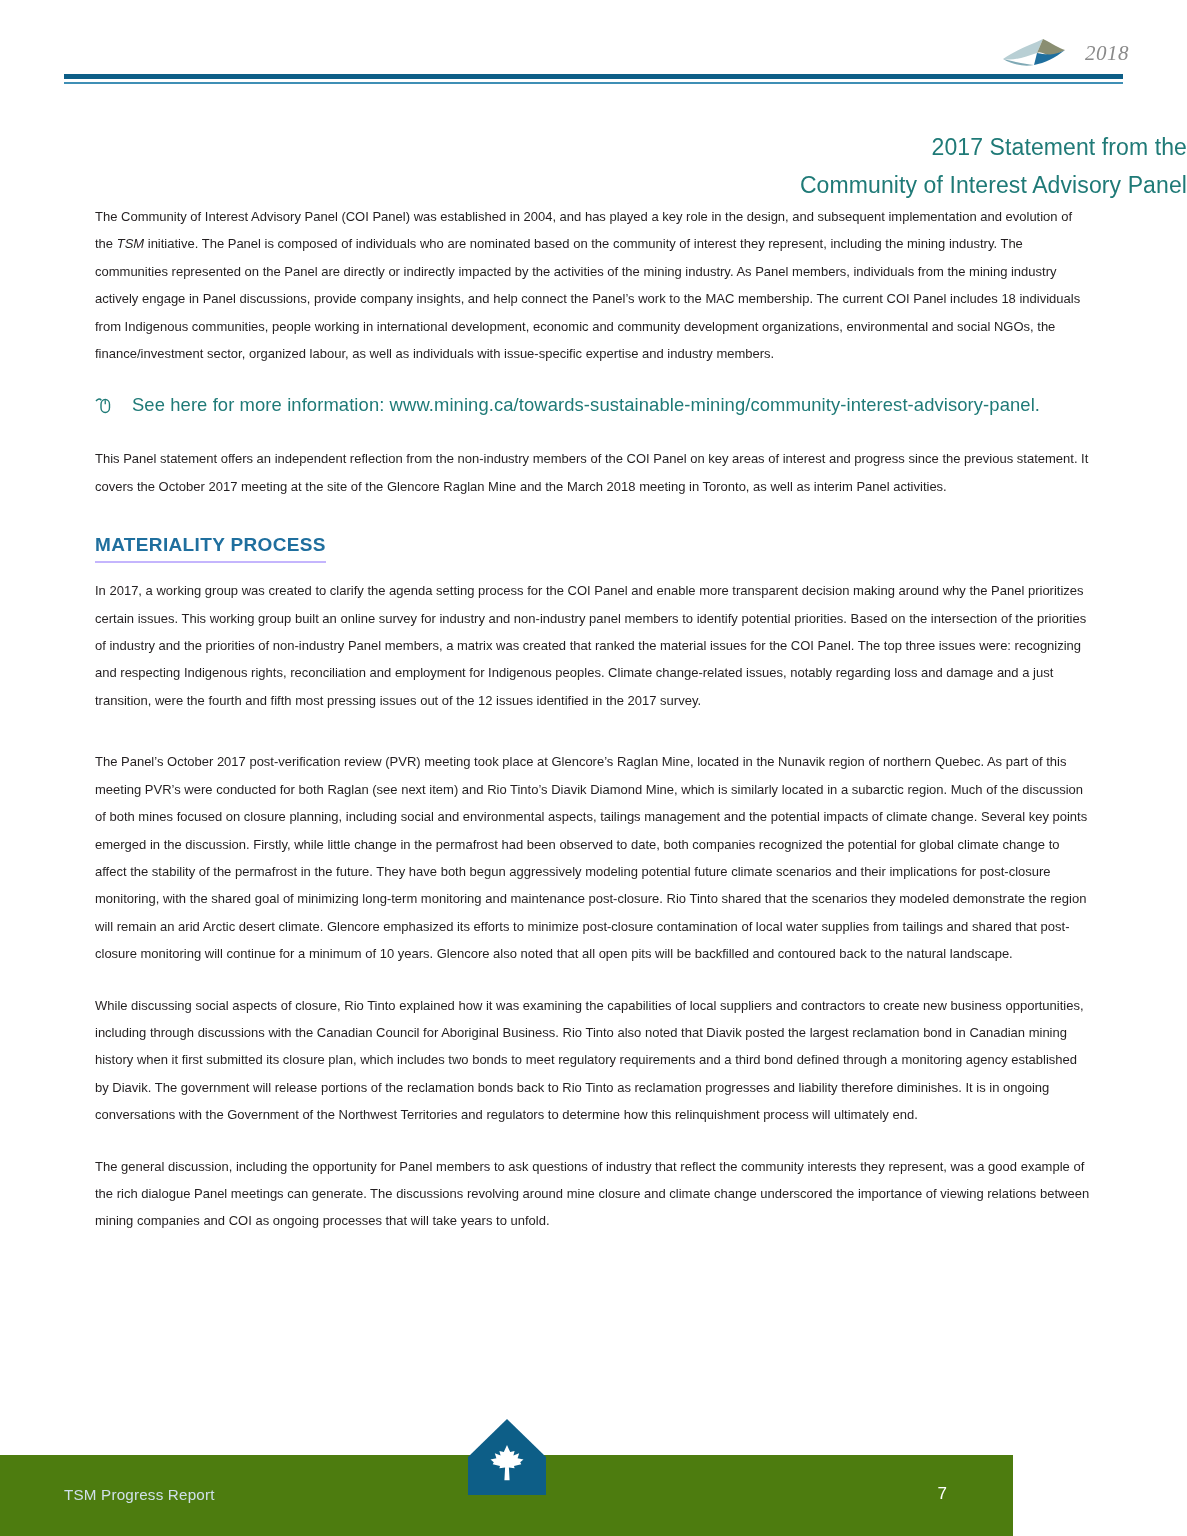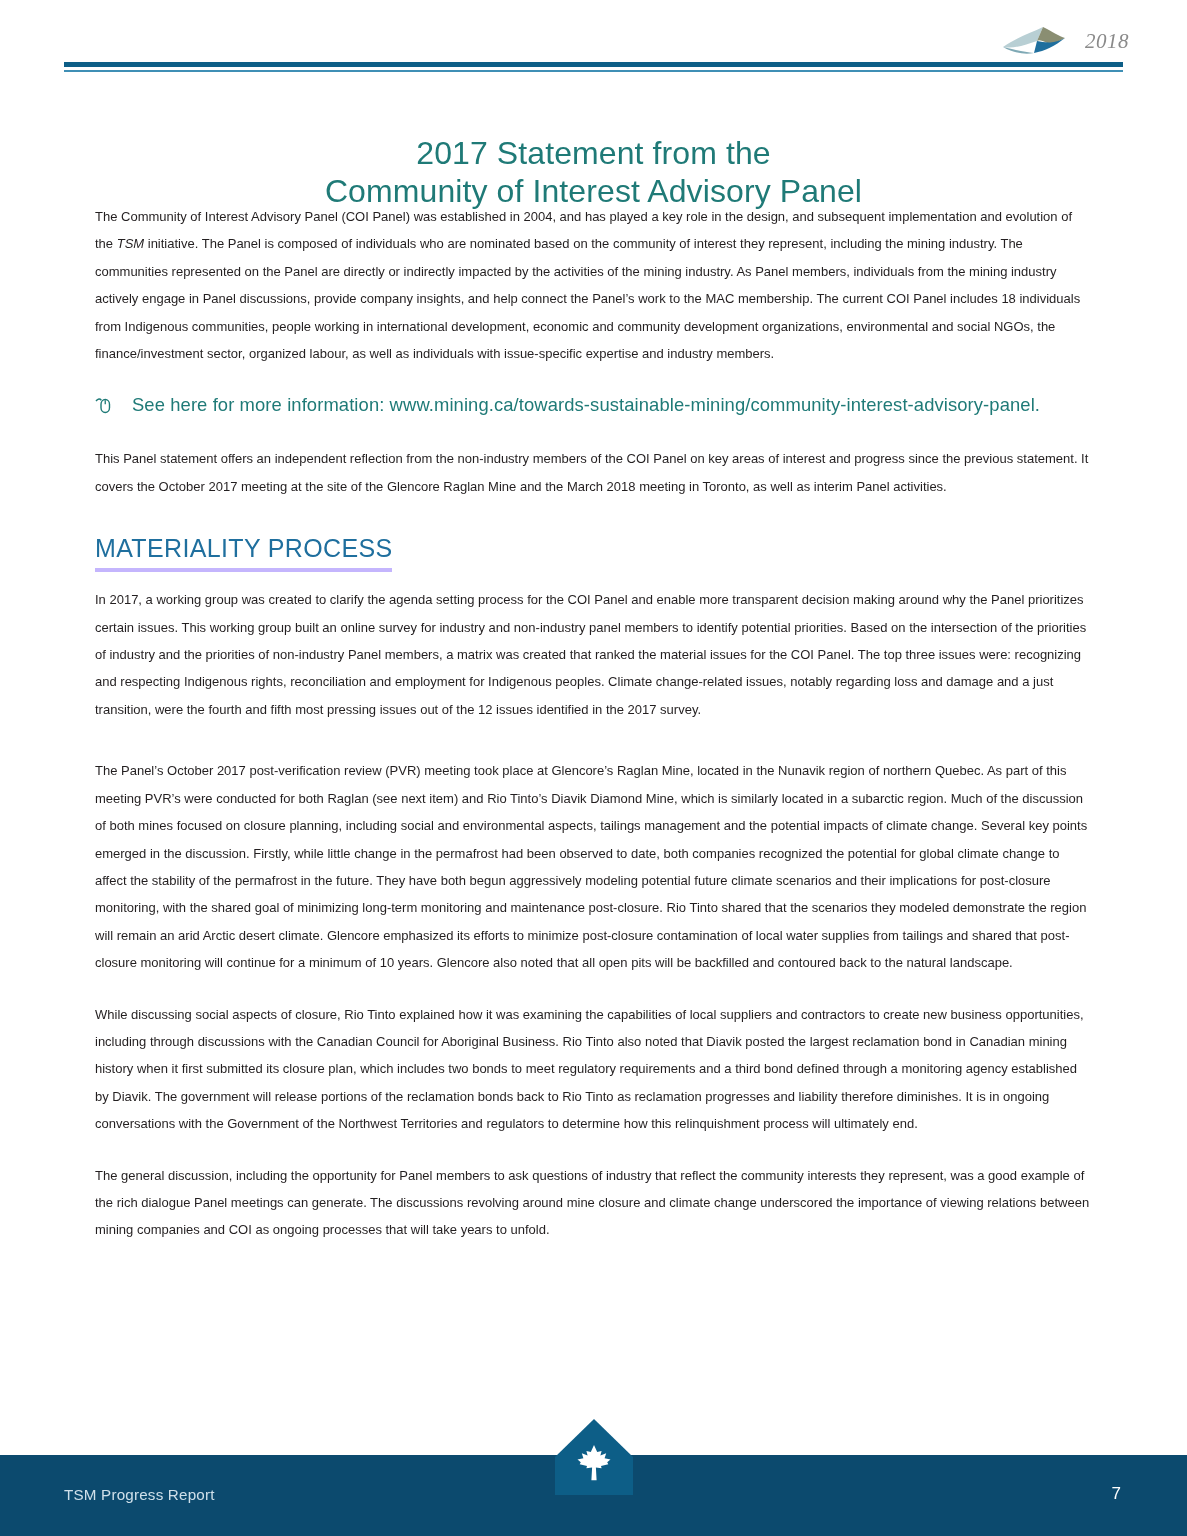--- a/index.html
+++ b/index.html
@@ -12,21 +12,21 @@
     height: 1536px;
     position: relative;
     font-family: "Liberation Sans", sans-serif;
     color: #231f20;
     overflow: hidden;
   }
 
   
   #page-header {
     position: absolute;
-    top: 0; left: 0;
+    top: 12px; left: 0;
     width: 1187px;
     height: 80px;
   }
   #header-logo-block {
     position: absolute;
     right: 58px;
     top: 24px;
     display: flex;
     align-items: center;
     gap: 14px;
@@ -55,23 +55,23 @@
     height: 2px;
     background: #3f8fb5;
   }
 
   
   #doc-title {
     position: absolute;
     top: 113px;
     left: 0;
     width: 1187px;
-    text-align: center;
+    text-align: right;
     color: #1f7a77;
-    font-size: 32px;
+    font-size: 23px;
     line-height: 38px;
     font-weight: 400;
     letter-spacing: 0.1px;
   }
   #doc-title .title-line { display: block; }
 
   
   #content {
     position: absolute;
     left: 95px;
@@ -98,37 +98,37 @@
     gap: 20px;
     letter-spacing: 0.1px;
   }
   #mouse-icon { flex: 0 0 auto; margin-top: 4px; }
   #link-text { display: inline-block; }
 
   
   h2.section-heading {
     margin: 0 0 14px 0;
     padding: 0 0 5px 0;
-    font-size: 25px;
-    font-weight: 400;
+    font-size: 19px;
+    font-weight: 700;
     color: #1f6f9e;
     letter-spacing: 0.35px;
     display: table;
-    border-bottom: 4px solid #c4b5fd;
+    border-bottom: 2px solid #c4b5fd;
   }
   .heading-gap { height: 10px; }
 
   
   #page-footer {
     position: absolute;
     left: 0;
     bottom: 0;
-    width: 1187px;
+    width: 1013px;
     height: 81px;
-    background: #0c4a6e;
+    background: #4d7c0f;
   }
   #footer-pennant {
     position: absolute;
     left: 50%;
     transform: translateX(-50%);
     top: -36px;
     width: 78px;
     height: 76px;
   }
   #footer-left-label {

